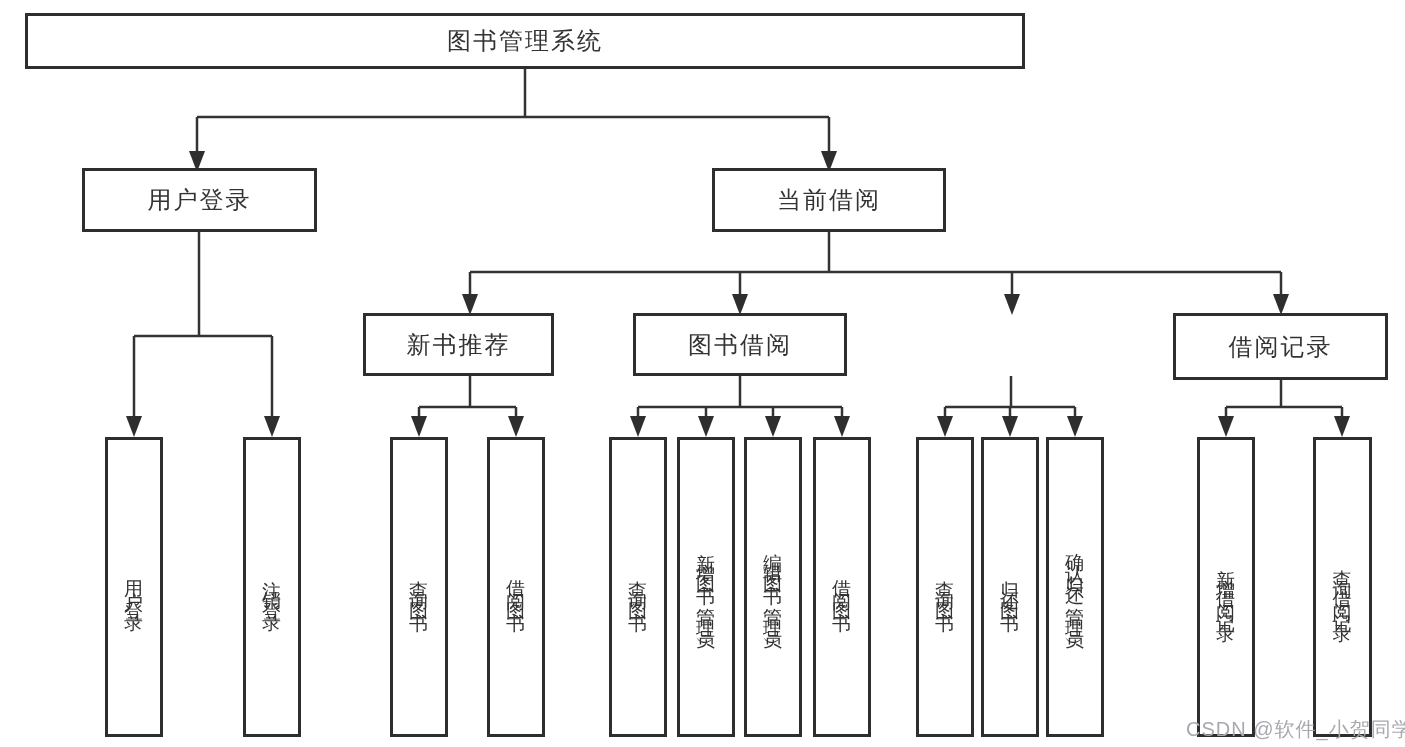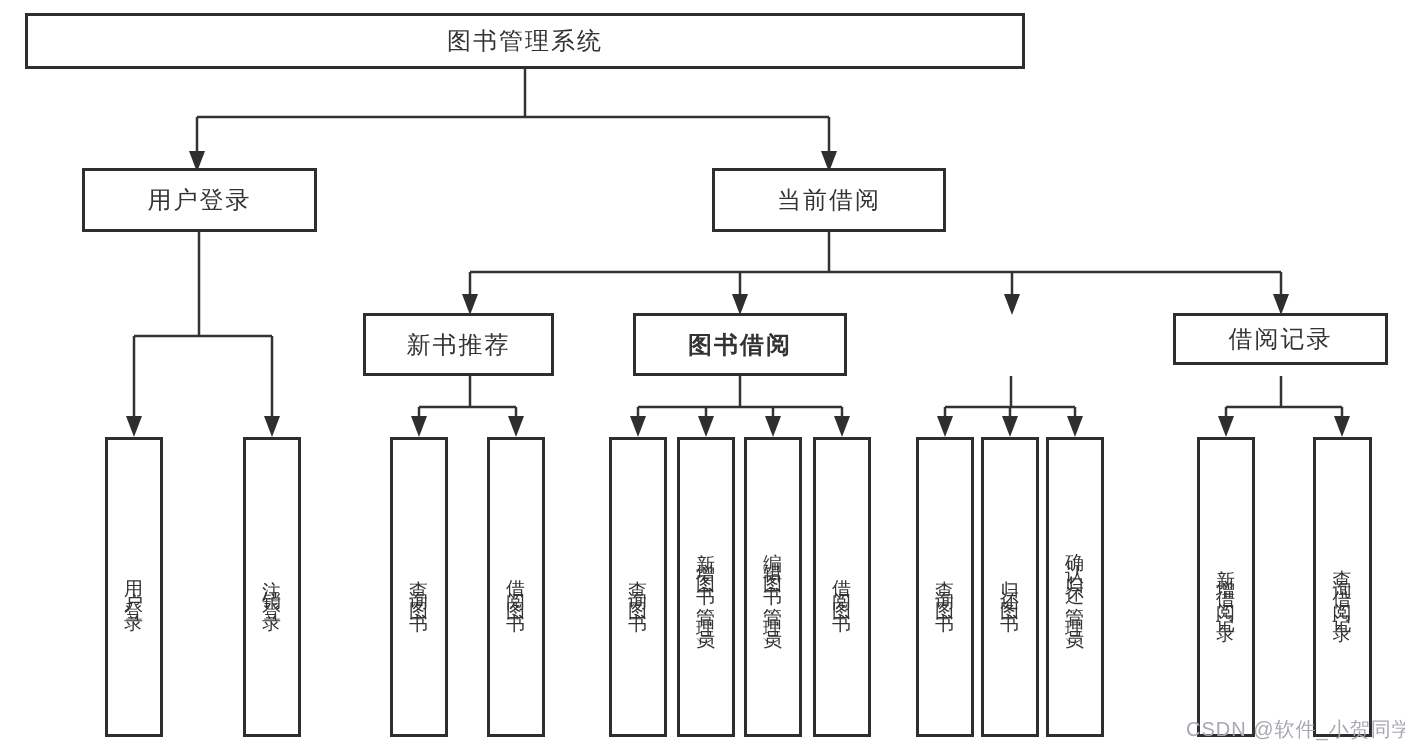--- a/index.html
+++ b/index.html
@@ -127,24 +127,24 @@
   <div class="node" style="left:82px; top:168px; width:235px; height:64px;">
     <span class="hlabel">用户登录</span>
   </div>
   <div class="node" style="left:712px; top:168px; width:234px; height:64px;">
     <span class="hlabel">当前借阅</span>
   </div>
 
   <div class="node" style="left:363px; top:313px; width:191px; height:63px;">
     <span class="hlabel">新书推荐</span>
   </div>
-  <div class="node" style="left:633px; top:313px; width:214px; height:63px;font-weight:bold;">
+  <div class="node" style="left:633px; top:313px; width:214px; height:63px;">
     <span class="hlabel">图书借阅</span>
   </div>
-  <div class="node" style="left:1173px; top:313px; width:215px; height:52px;">
+  <div class="node" style="left:1173px; top:313px; width:215px; height:67px;">
     <span class="hlabel">借阅记录</span>
   </div>
 
   <div class="node vnode" style="left:105px; top:437px; width:58px; height:300px;">
     <span>用户登录</span>
   </div>
   <div class="node vnode" style="left:243px; top:437px; width:58px; height:300px;">
     <span>注销登录</span>
   </div>
 

